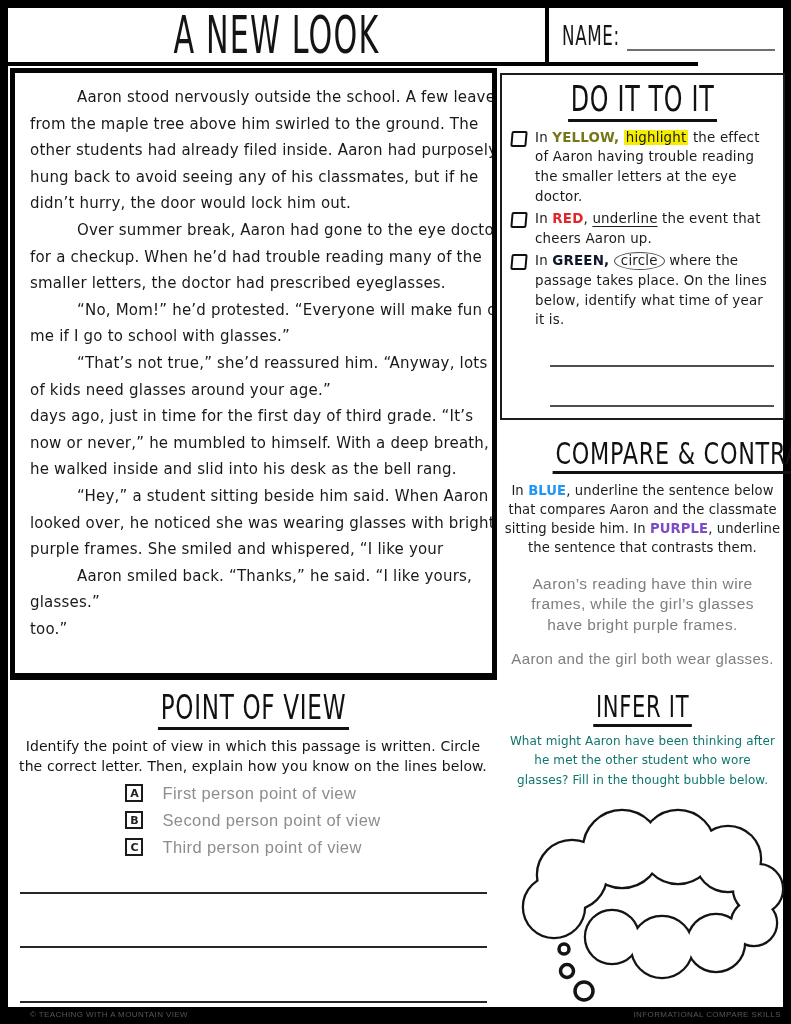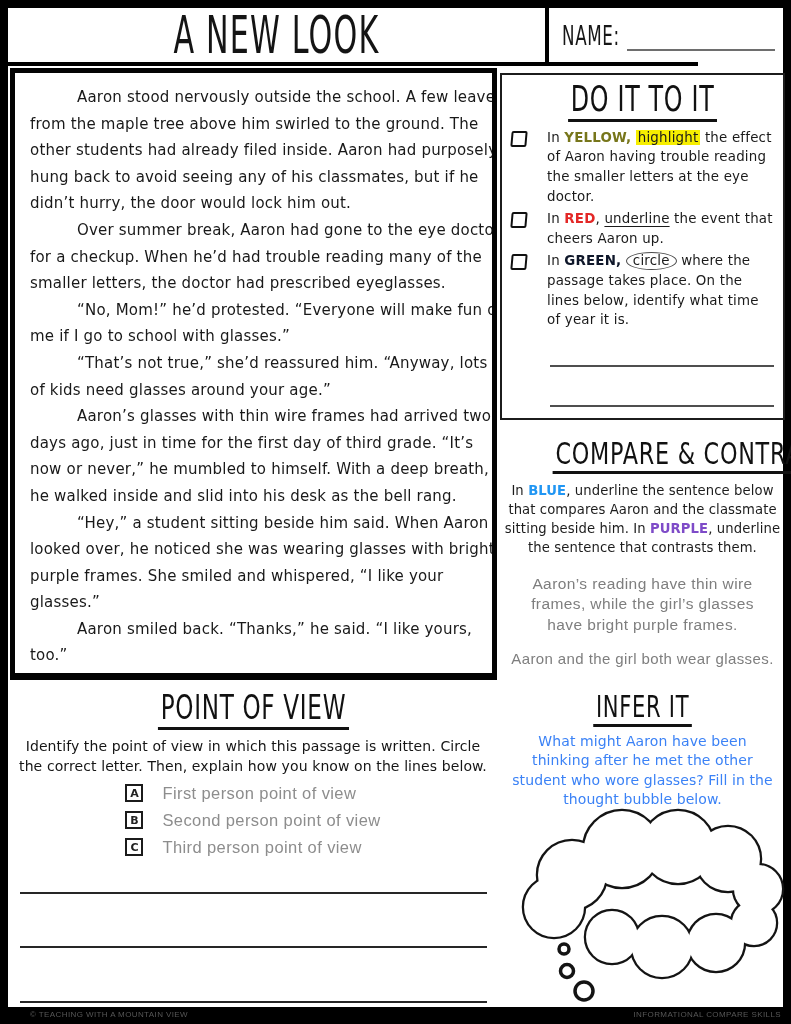--- a/index.html
+++ b/index.html
@@ -21,21 +21,21 @@
   .pline.indent{text-indent:47px;}
 
   
   .hwrap{text-align:center;}
   .heading{display:inline-block;font-size:33px;line-height:1.05;letter-spacing:1px;color:#111;border-bottom:3px solid #111;padding:0 4px 1px;transform:scaleX(.68);transform-origin:center;white-space:nowrap;font-weight:400;}
 
   
   .doit-box{position:absolute;left:492px;top:65px;width:285px;height:347px;box-sizing:border-box;border:2px solid #1c1c1c;background:#fff;padding:6px 9px 0 9px;}
   .doit-box .heading{font-size:35px;}
   .checklist{margin-top:6px;}
-  .check-item{display:flex;gap:20px;margin-bottom:3px;}
+  .check-item{display:flex;gap:8px;margin-bottom:3px;}
   .checkbox{flex:0 0 auto;width:12px;height:12px;border:2.5px solid #101010;border-radius:2px;margin-top:3px;background:#fff;transform:skewX(-5deg);}
   .item-text{font-size:13.4px;line-height:19.6px;letter-spacing:.2px;color:#1a1a1a;}
   .seg-yellow{font-weight:700;}
   .seg-red{font-weight:700;}
   .seg-green{font-weight:700;}
   .seg-blue{font-weight:700;}
   .seg-purple{font-weight:700;}
   .seg-highlight{padding:0 2px;}
   .seg-underline{text-decoration:underline;text-underline-offset:3px;}
   .seg-circled{display:inline-block;border:1.6px solid #4a4a4a;border-radius:50%;padding:0 6px 1px;line-height:15px;}
@@ -55,21 +55,21 @@
   .pov-instr{margin:6px auto 0;width:478px;font-size:14px;line-height:20.5px;letter-spacing:.1px;color:#151515;}
   .options{display:inline-block;text-align:left;margin-top:7px;}
   .option-row{display:flex;align-items:center;gap:11px;margin-bottom:8px;}
   .letter-box{flex:0 0 auto;width:14px;height:14px;border:2px solid #1b1b1b;color:#222;font-size:11px;font-weight:700;display:grid;place-items:center;line-height:1;}
   .option-text{color:#8d8d8d;font-family:"Liberation Sans",sans-serif;font-size:16.5px;letter-spacing:.4px;margin-left:8px;}
   .pov-line{position:absolute;left:12px;width:467px;height:0;border-top:2.5px solid #262626;}
 
   
   .infer{position:absolute;left:490px;top:682px;width:289px;text-align:center;}
   .infer .heading{font-size:31px;}
-  .infer-prompt{margin:5px auto 0;width:266px;font-size:14px;line-height:19.6px;letter-spacing:.1px;color:#3b82f6;}
+  .infer-prompt{margin:5px auto 0;width:266px;font-size:12px;line-height:19.6px;letter-spacing:.1px;color:#0f766e;}
   .bubble{position:absolute;left:512px;top:800px;width:266px;height:202px;}
 
   
   .footer-left{position:absolute;left:30px;top:1010px;font-size:8px;letter-spacing:.4px;color:#575757;font-family:"Liberation Sans",sans-serif;}
   .footer-right{position:absolute;right:10px;top:1010px;font-size:8px;letter-spacing:.4px;color:#575757;font-family:"Liberation Sans",sans-serif;}
 </style>
 </head>
 <body>
 
 <div class="page">
@@ -92,29 +92,28 @@
           <div class="pline">other students had already filed inside. Aaron had purposely</div>
           <div class="pline">hung back to avoid seeing any of his classmates, but if he</div>
           <div class="pline">didn’t hurry, the door would lock him out.</div>
           <div class="pline indent">Over summer break, Aaron had gone to the eye doctor</div>
           <div class="pline">for a checkup. When he’d had trouble reading many of the</div>
           <div class="pline">smaller letters, the doctor had prescribed eyeglasses.</div>
           <div class="pline indent">“No, Mom!” he’d protested. “Everyone will make fun of</div>
           <div class="pline">me if I go to school with glasses.”</div>
           <div class="pline indent">“That’s not true,” she’d reassured him. “Anyway, lots</div>
           <div class="pline">of kids need glasses around your age.”</div>
-          <div class="pline indent">Aaron’s glasses with thin wire frames had arrived two</div>
           <div class="pline">days ago, just in time for the first day of third grade. “It’s</div>
           <div class="pline">now or never,” he mumbled to himself. With a deep breath,</div>
           <div class="pline">he walked inside and slid into his desk as the bell rang.</div>
           <div class="pline indent">“Hey,” a student sitting beside him said. When Aaron</div>
           <div class="pline">looked over, he noticed she was wearing glasses with bright</div>
           <div class="pline">purple frames. She smiled and whispered, “I like your</div>
+          <div class="pline indent">Aaron smiled back. “Thanks,” he said. “I like yours,</div>
           <div class="pline">glasses.”</div>
-          <div class="pline indent">Aaron smiled back. “Thanks,” he said. “I like yours,</div>
           <div class="pline">too.”</div>
         </div>
     </div>
 
     <div class="doit-box">
       <div class="hwrap"><span class="heading">DO IT TO IT</span></div>
       <div class="checklist">
           <div class="check-item">
             <span class="checkbox"></span>
             <span class="item-text"><span class="seg-plain">In </span><span class="seg-yellow" style="color: rgb(119, 118, 27);">YELLOW,</span><span class="seg-plain"> </span><span class="seg-highlight" style="background: rgb(246, 238, 0);">highlight</span><span class="seg-plain"> the effect of Aaron having trouble reading the smaller letters at the eye doctor.</span></span>

